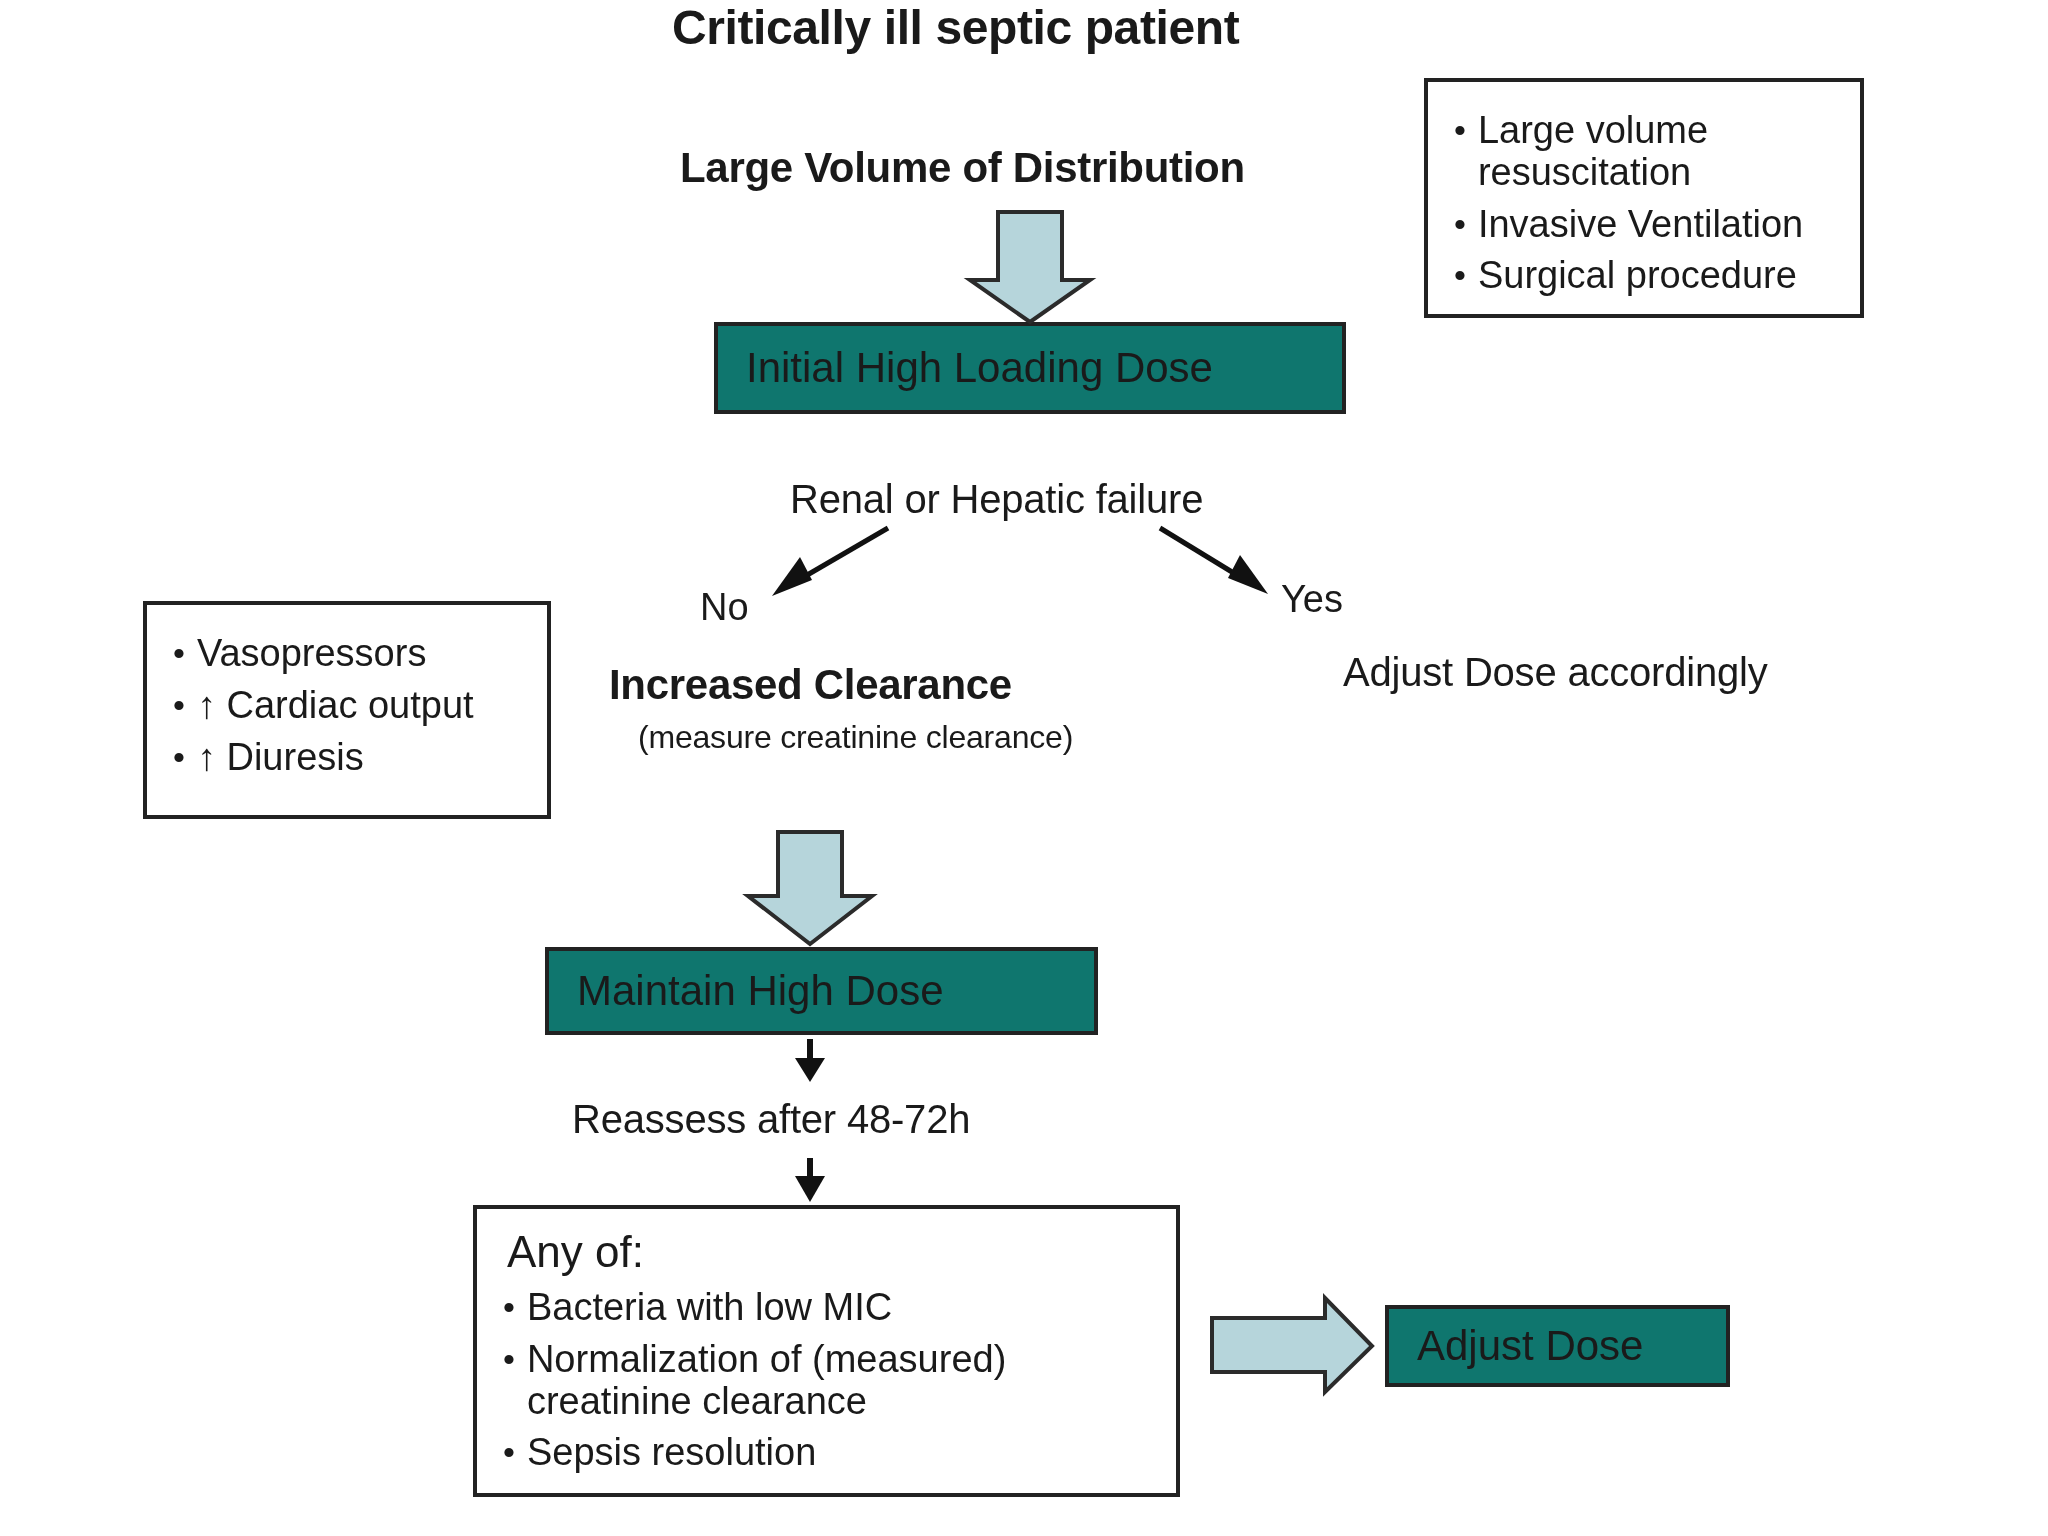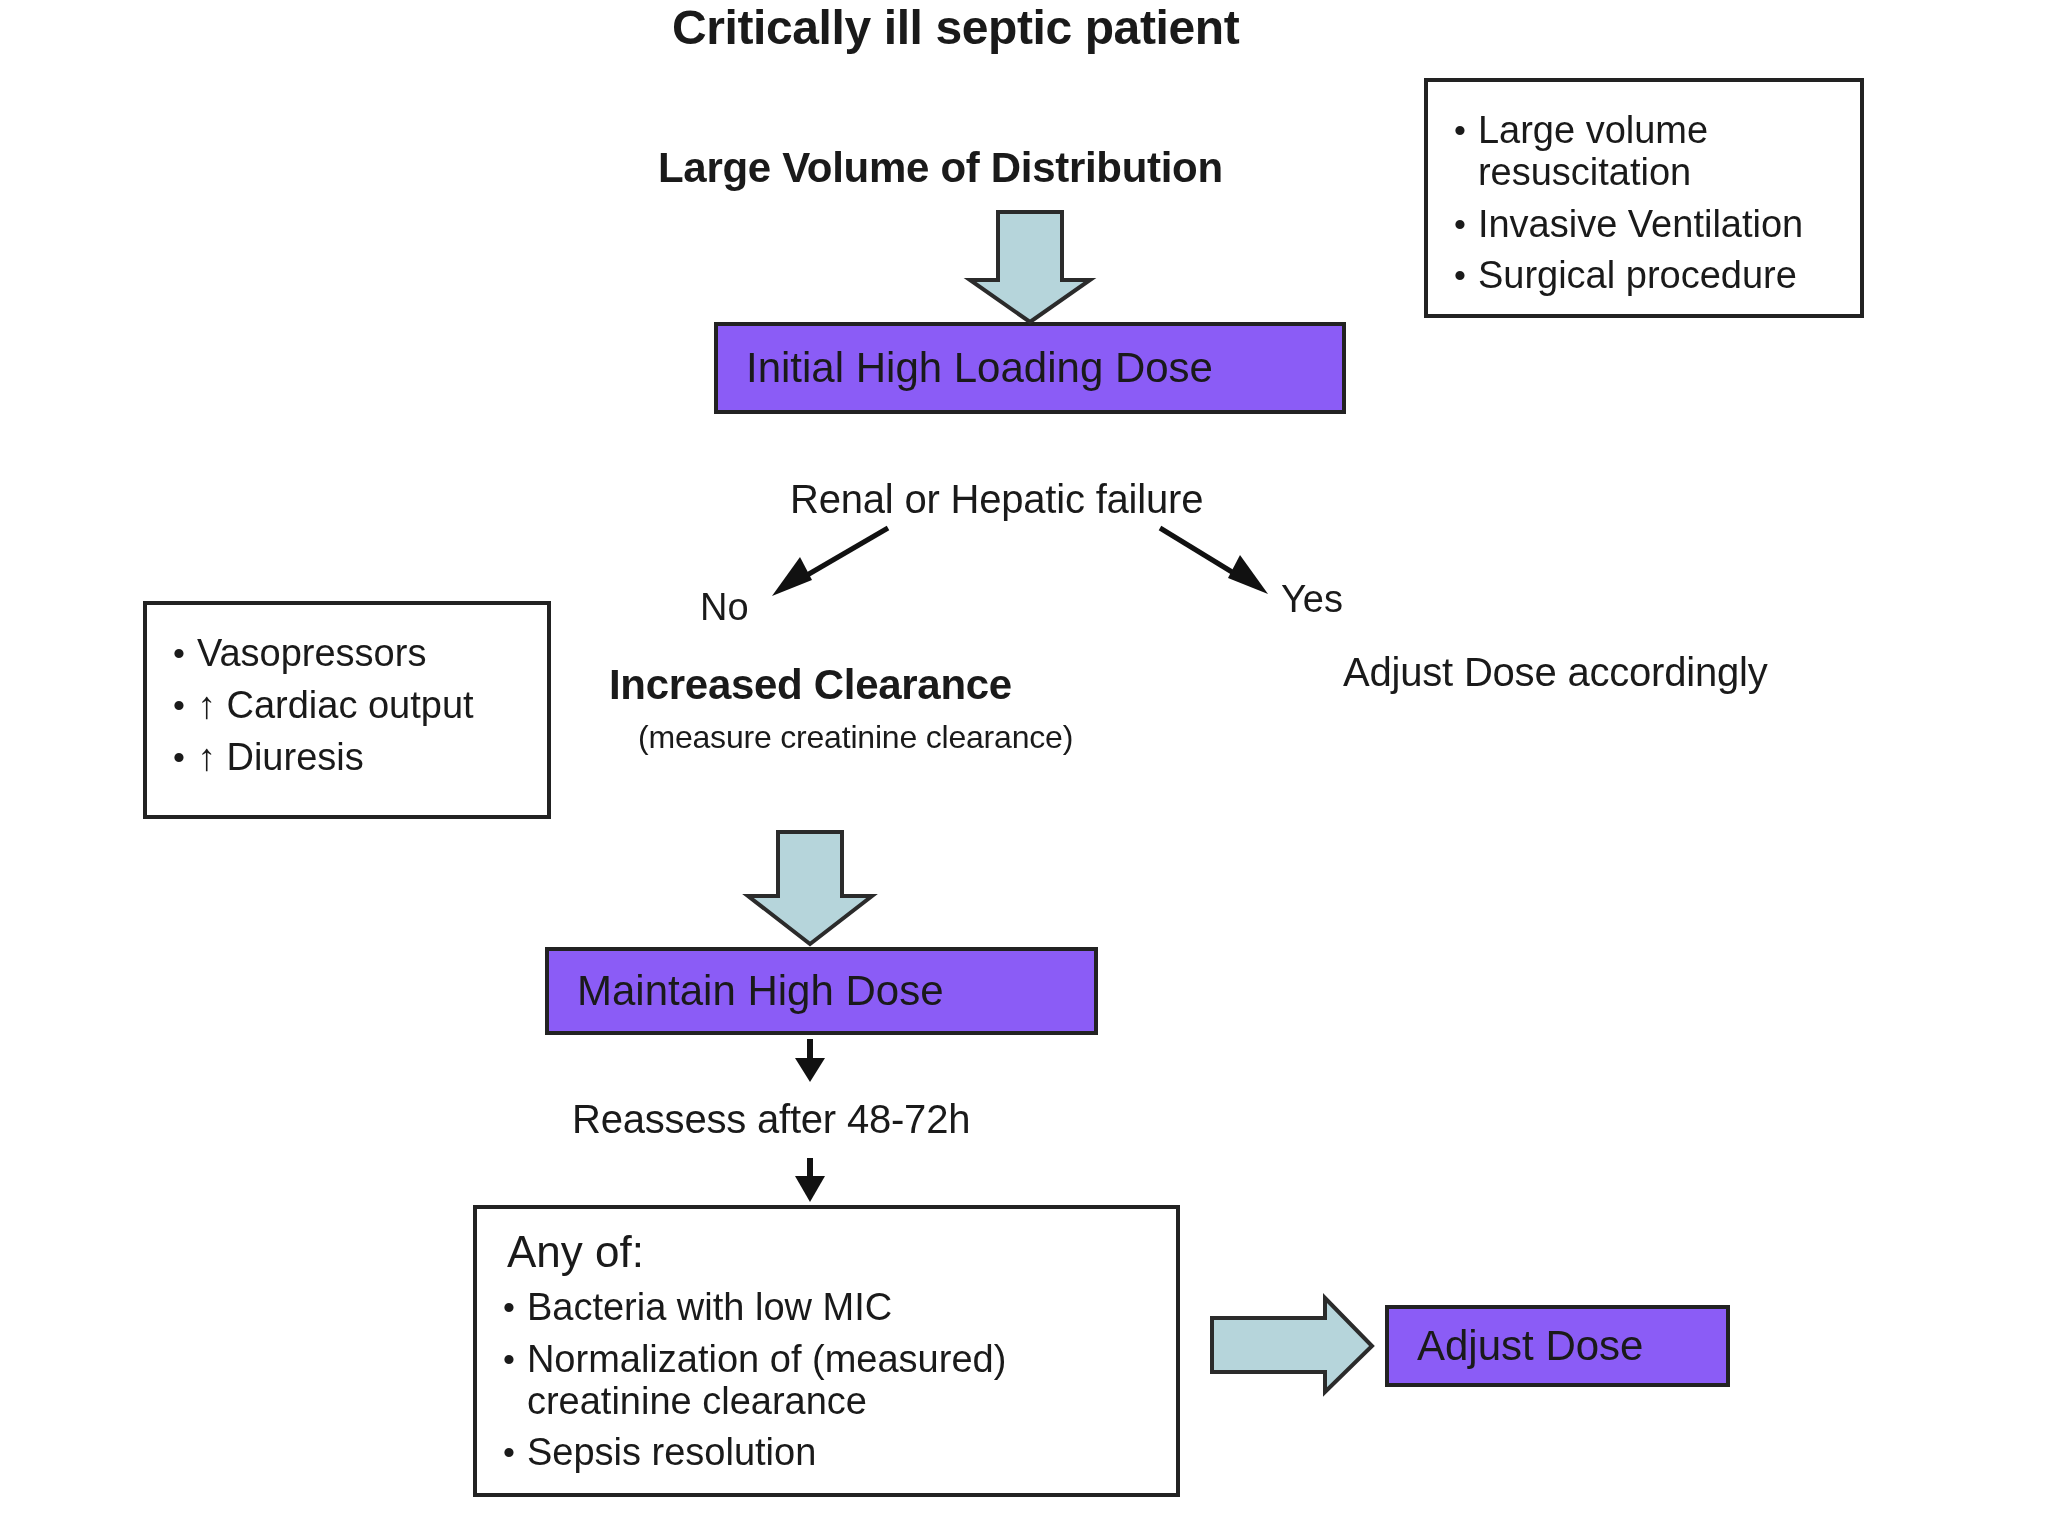--- a/index.html
+++ b/index.html
@@ -48,21 +48,21 @@
   .branch-label {
     font-size: 38px;
     font-weight: normal;
     white-space: nowrap;
   }
 
   
   .node-box {
     box-sizing: border-box;
     border: 4px solid #222222;
-    background: #8b5cf6;
+    background: #0f766e;
     display: flex;
     align-items: center;
   }
   .node-box .node-label {
     font-size: 42px;
     padding-left: 28px;
     white-space: nowrap;
   }
 
   
@@ -101,21 +101,21 @@
     pointer-events: none;
   }
 </style>
 </head>
 <body>
 
 <div id="canvas">
 
   <div class="abs title" style="left:672px; top:0px;">Critically ill septic patient</div>
 
-  <div class="abs heading-bold" style="left:658px; top:144px;">Large Volume of Distribution</div>
+  <div class="abs heading-bold" style="left:680px; top:144px;">Large Volume of Distribution</div>
 
   <div class="abs list-box" style="left:1424px; top:78px; width:440px; height:240px;">
     <div class="bullet-row">
       <span class="dot">•</span>
       <span class="btxt">Large volume resuscitation</span>
     </div>
     <div class="bullet-row">
       <span class="dot">•</span>
       <span class="btxt">Invasive Ventilation</span>
     </div>

